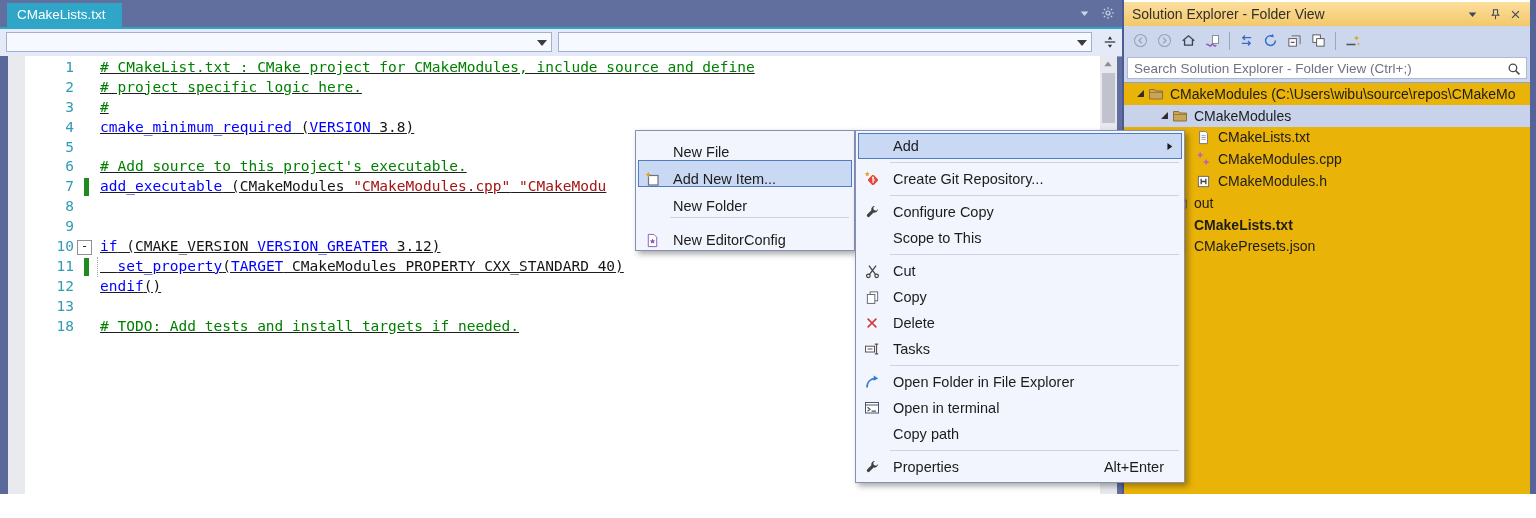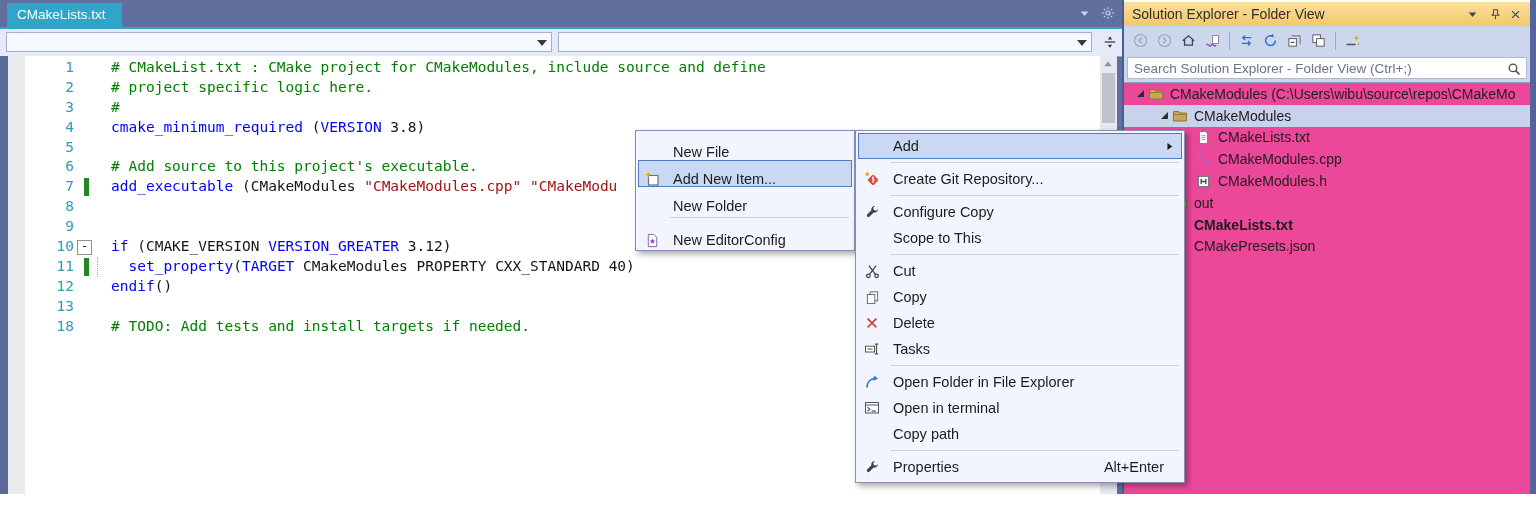--- a/index.html
+++ b/index.html
@@ -23,21 +23,21 @@
   .combo .dd{position:absolute;right:4px;top:7px;width:0;height:0;border:5px solid transparent;border-top:6px solid #3c3c3c;}
   #split-btn{position:absolute;right:1px;top:2px;width:22px;height:22px;display:flex;align-items:center;justify-content:center;color:#333;}
 
   #editor{position:absolute;top:56px;left:0;bottom:0;width:1100px;background:#ffffff;overflow:hidden;
           font-family:"DejaVu Sans Mono","Liberation Mono",monospace;font-size:14.5px;color:#1e1e1e;}
   #edge-strip{position:absolute;left:0;top:0;bottom:0;width:8px;background:#5a689a;}
   #glyph-margin{position:absolute;left:8px;top:0;bottom:0;width:17px;background:#e9eaee;}
   #code-lines{position:absolute;top:2px;left:0;right:0;}
   .code-line{position:relative;height:19.9px;line-height:19.9px;white-space:pre;}
   .ln{position:absolute;left:0;width:74px;text-align:right;color:#2f9bb5;}
-  .txt{position:absolute;left:111px;}
+  .txt{position:absolute;left:100px;text-decoration:underline;}
   .tok-c{color:#008000}.tok-k{color:#0000ff}.tok-s{color:#a31515}.tok-p{color:#151515}
   .chg{position:absolute;left:84px;width:5px;top:1px;height:18px;background:#1f8a1f;}
   .fold-box{position:absolute;left:77px;top:3px;width:13px;height:13px;border:1px solid #919191;background:#fff;
             font-size:12px;line-height:11px;text-align:center;color:#222;}
   .iguide{position:absolute;left:97px;top:0;height:100%;border-left:1px dotted #9aa3b0;}
 
   #vscroll{position:absolute;left:1100px;top:56px;bottom:0;width:17px;background:#e8e9ee;}
   #vscroll .up{position:absolute;top:2px;left:2px;color:#8a8fa0;}
   #vscroll .thumb{position:absolute;top:17px;left:2px;right:2px;height:50px;background:#c0c2cd;}
 
@@ -51,21 +51,21 @@
   #se-toolbar{position:absolute;top:26px;left:0;right:0;height:29px;background:#ccd7ee;
               display:flex;align-items:center;padding-left:5px;gap:1px;}
   .tb-btn{width:23px;height:23px;display:flex;align-items:center;justify-content:center;color:#3d4350;}
   .tb-btn.dis{color:#9aa3ba;}
   .tb-sep{width:1px;height:18px;background:#9aa6c6;margin:0 4px;}
   #se-search{position:absolute;top:55px;left:0;right:0;height:27px;background:#ccd7ee;padding:2px 3px;box-sizing:border-box;}
   #se-search-input{width:100%;height:22px;border:1px solid #b0b9d4;background:#fff;font-size:13.5px;color:#222;
             padding:0 26px 0 6px;box-sizing:border-box;font-family:"Liberation Sans","DejaVu Sans",sans-serif;}
   #se-search-input::placeholder{color:#6d7383;opacity:1;}
   #se-search-icon{position:absolute;right:9px;top:7px;color:#4a4a4a;}
-  #se-tree{position:absolute;top:82px;left:0;right:0;bottom:0;background:#ec4899;font-size:14px;border-top:1px solid #8fa0cc;}
+  #se-tree{position:absolute;top:82px;left:0;right:0;bottom:0;background:#eab308;font-size:14px;border-top:1px solid #8fa0cc;}
   .trow{position:relative;height:21.8px;display:flex;align-items:center;white-space:nowrap;overflow:hidden;}
   .trow.sel{background:#c8d3eb;}
   .t-arrow{flex:0 0 16px;display:flex;justify-content:center;color:#2b2b2b;}
   .t-icon{flex:0 0 19px;display:flex;align-items:center;}
   .t-label{margin-left:3px;color:#1c1c1c;}
   .t-label.bold{font-weight:bold;}
   #right-strip{position:absolute;left:1530px;top:0;width:6px;height:518px;background:#55639b;}
 
   
   .menu{position:absolute;background:#f2f5fd;border:1px solid #8690b4;box-shadow:3px 3px 6px rgba(0,0,0,.35);

